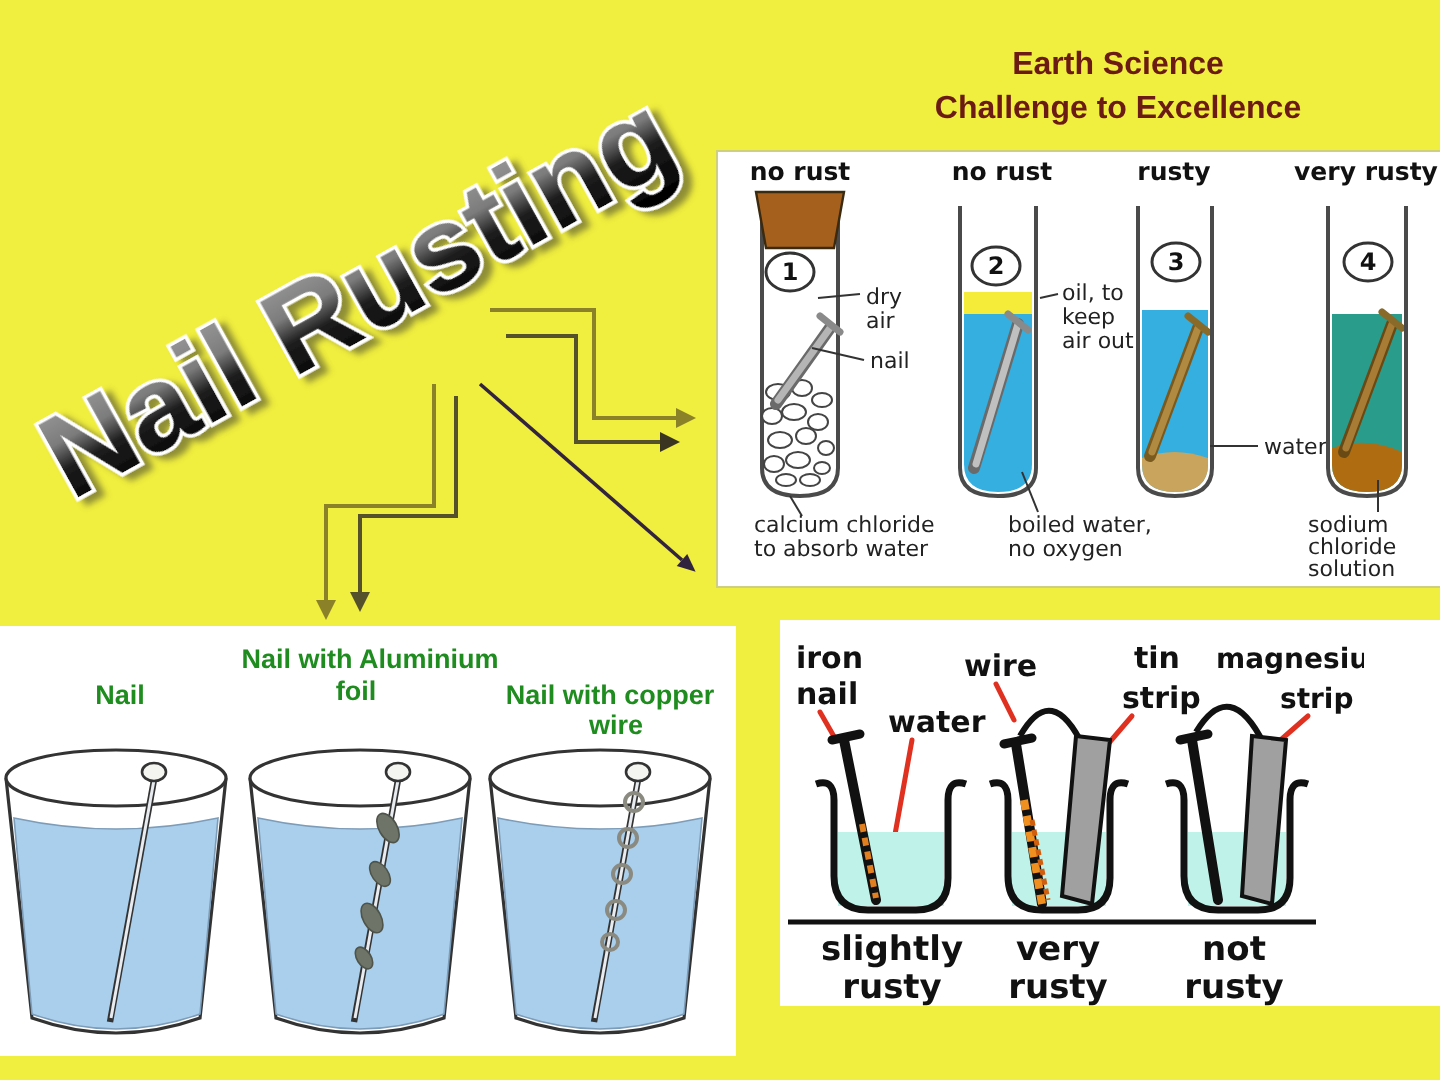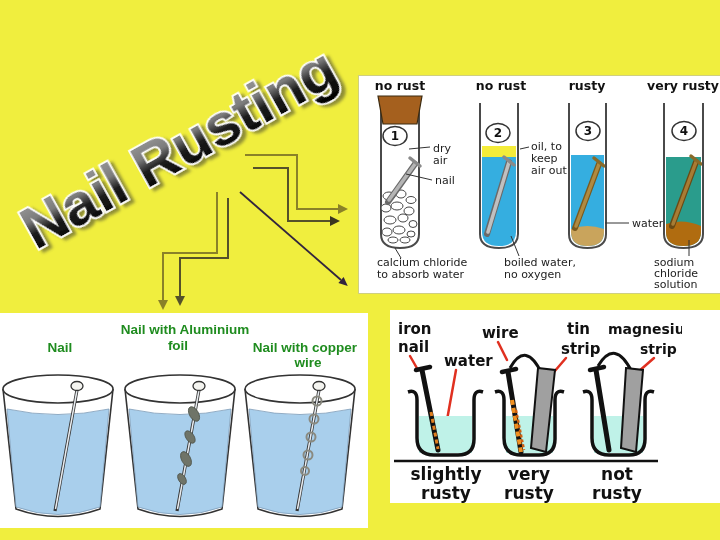--- a/index.html
+++ b/index.html
@@ -21,20 +21,22 @@
   .tube-num    { font:bold 12px "DejaVu Sans", sans-serif; fill:#111; }
   .green-label { font:bold 13.5px "Liberation Sans", sans-serif; fill:#1f8c1f; }
   .rust-label  { font:bold 15px "DejaVu Sans", sans-serif; fill:#111; }
   .rust-label-sm{ font:bold 14px "DejaVu Sans", sans-serif; fill:#111; }
   .rust-result { font:bold 17px "DejaVu Sans", sans-serif; fill:#111; }
 </style>
 </head>
 <body>
 
 <div id="header">
+  <div>Earth Science</div>
+  <div>Challenge to Excellence</div>
 </div>
 
 <svg id="title-svg" viewBox="0 0 400 300">
   <defs>
     <linearGradient id="titleGrad" x1="0" y1="0" x2="0" y2="1">
       <stop offset="0" stop-color="#a2a2a2"></stop>
       <stop offset="0.38" stop-color="#7c7c7c"></stop>
       <stop offset="0.58" stop-color="#1c1c1c"></stop>
       <stop offset="1" stop-color="#000000"></stop>
     </linearGradient>

